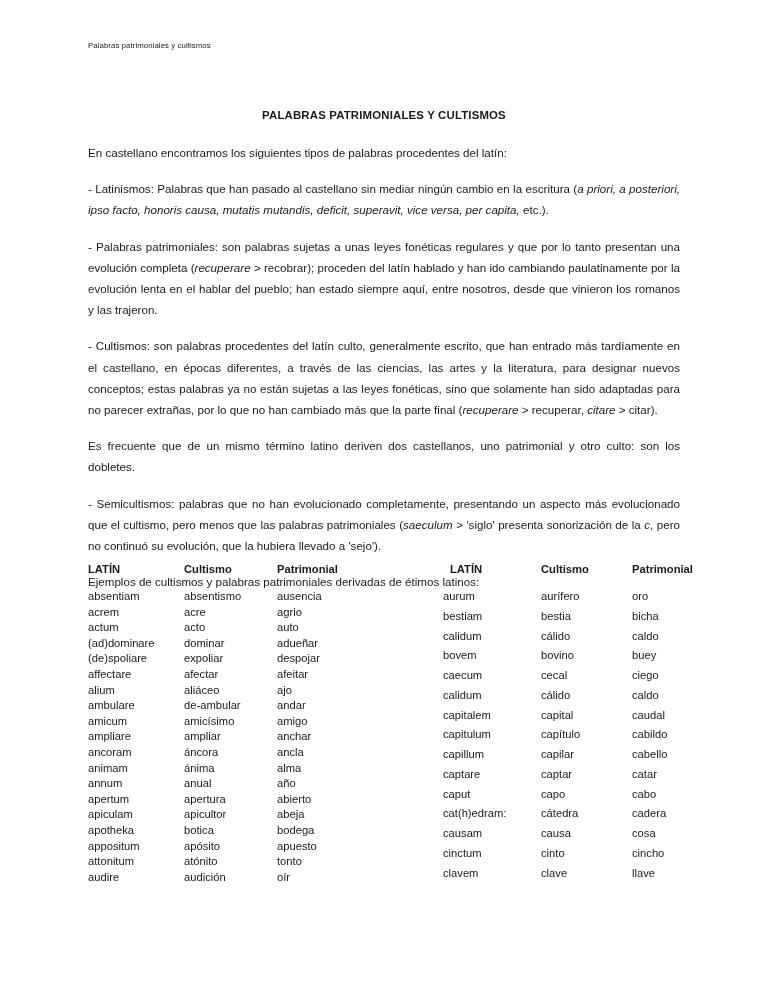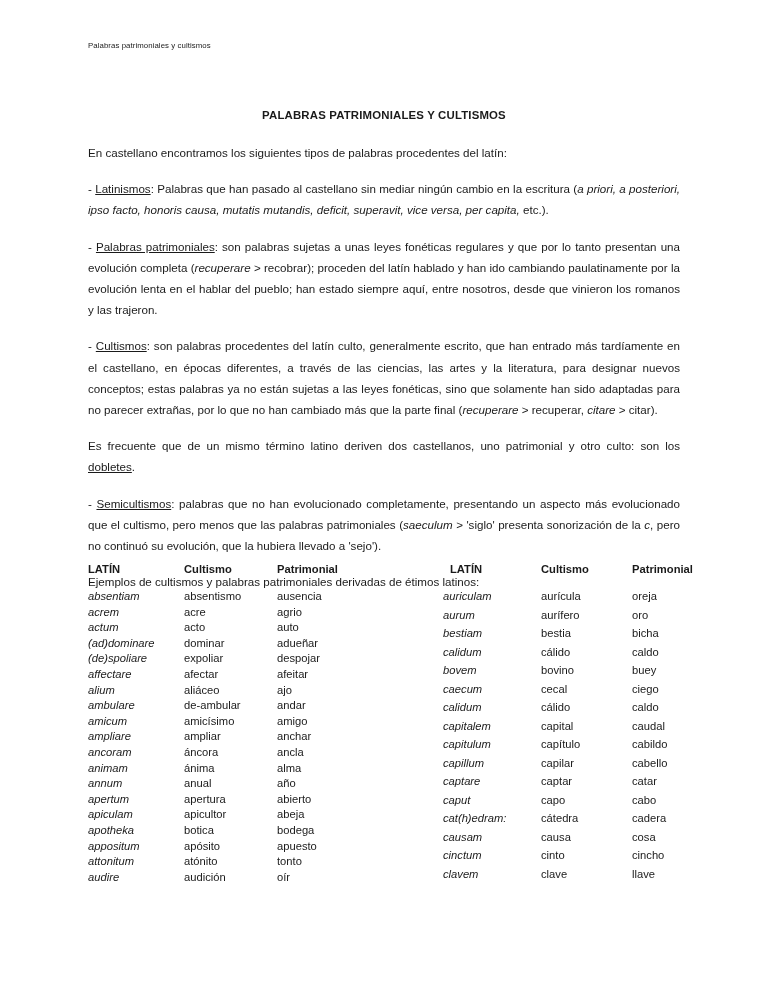--- a/index.html
+++ b/index.html
@@ -53,21 +53,21 @@
   p.para {
     font-size: 11.6px;
     line-height: 21.2px;
     text-align: justify;
     margin: 0 0 15px 0;
     text-justify: inter-word;
   }
   p.para.last-intro {
     margin-bottom: 28px;
   }
-  .u { text-decoration: underline; }
+  .u { }
   .it { font-style: italic; }
 
   
   .tables {
     position: absolute;
     left: 88px;
     top: 563px;
     width: 600px;
     display: flex;
     flex-direction: row;
@@ -89,21 +89,21 @@
     white-space: nowrap;
   }
   table.vocab td {
     padding: 0;
     height: 15.6px;
     line-height: 15.6px;
     vertical-align: top;
     white-space: nowrap;
     font-weight: normal;
   }
-  td.latin { font-style: italic; }
+  td.latin { }
   
   table.vocab.left  col.c1 { width: 96px; }
   table.vocab.left  col.c2 { width: 93px; }
   table.vocab.left  col.c3 { width: 126px; }
   
   table.vocab.right col.c1 { width: 98px; }
   table.vocab.right col.c2 { width: 91px; }
   table.vocab.right col.c3 { width: 96px; }
   table.vocab.right th.h-latin { padding-left: 7px; }
 </style>
@@ -270,25 +270,20 @@
         </colgroup>
       <thead>
         <tr>
           <th class="h-latin">LATÍN</th>
           <th>Cultismo</th>
           <th>Patrimonial</th>
         </tr>
       </thead>
       <tbody>
           <tr>
-            <td class="latin">auriculam</td>
-            <td class="cultismo">aurícula</td>
-            <td class="patrimonial">oreja</td>
-          </tr>
-          <tr>
             <td class="latin">aurum</td>
             <td class="cultismo">aurífero</td>
             <td class="patrimonial">oro</td>
           </tr>
           <tr>
             <td class="latin">bestiam</td>
             <td class="cultismo">bestia</td>
             <td class="patrimonial">bicha</td>
           </tr>
           <tr>

